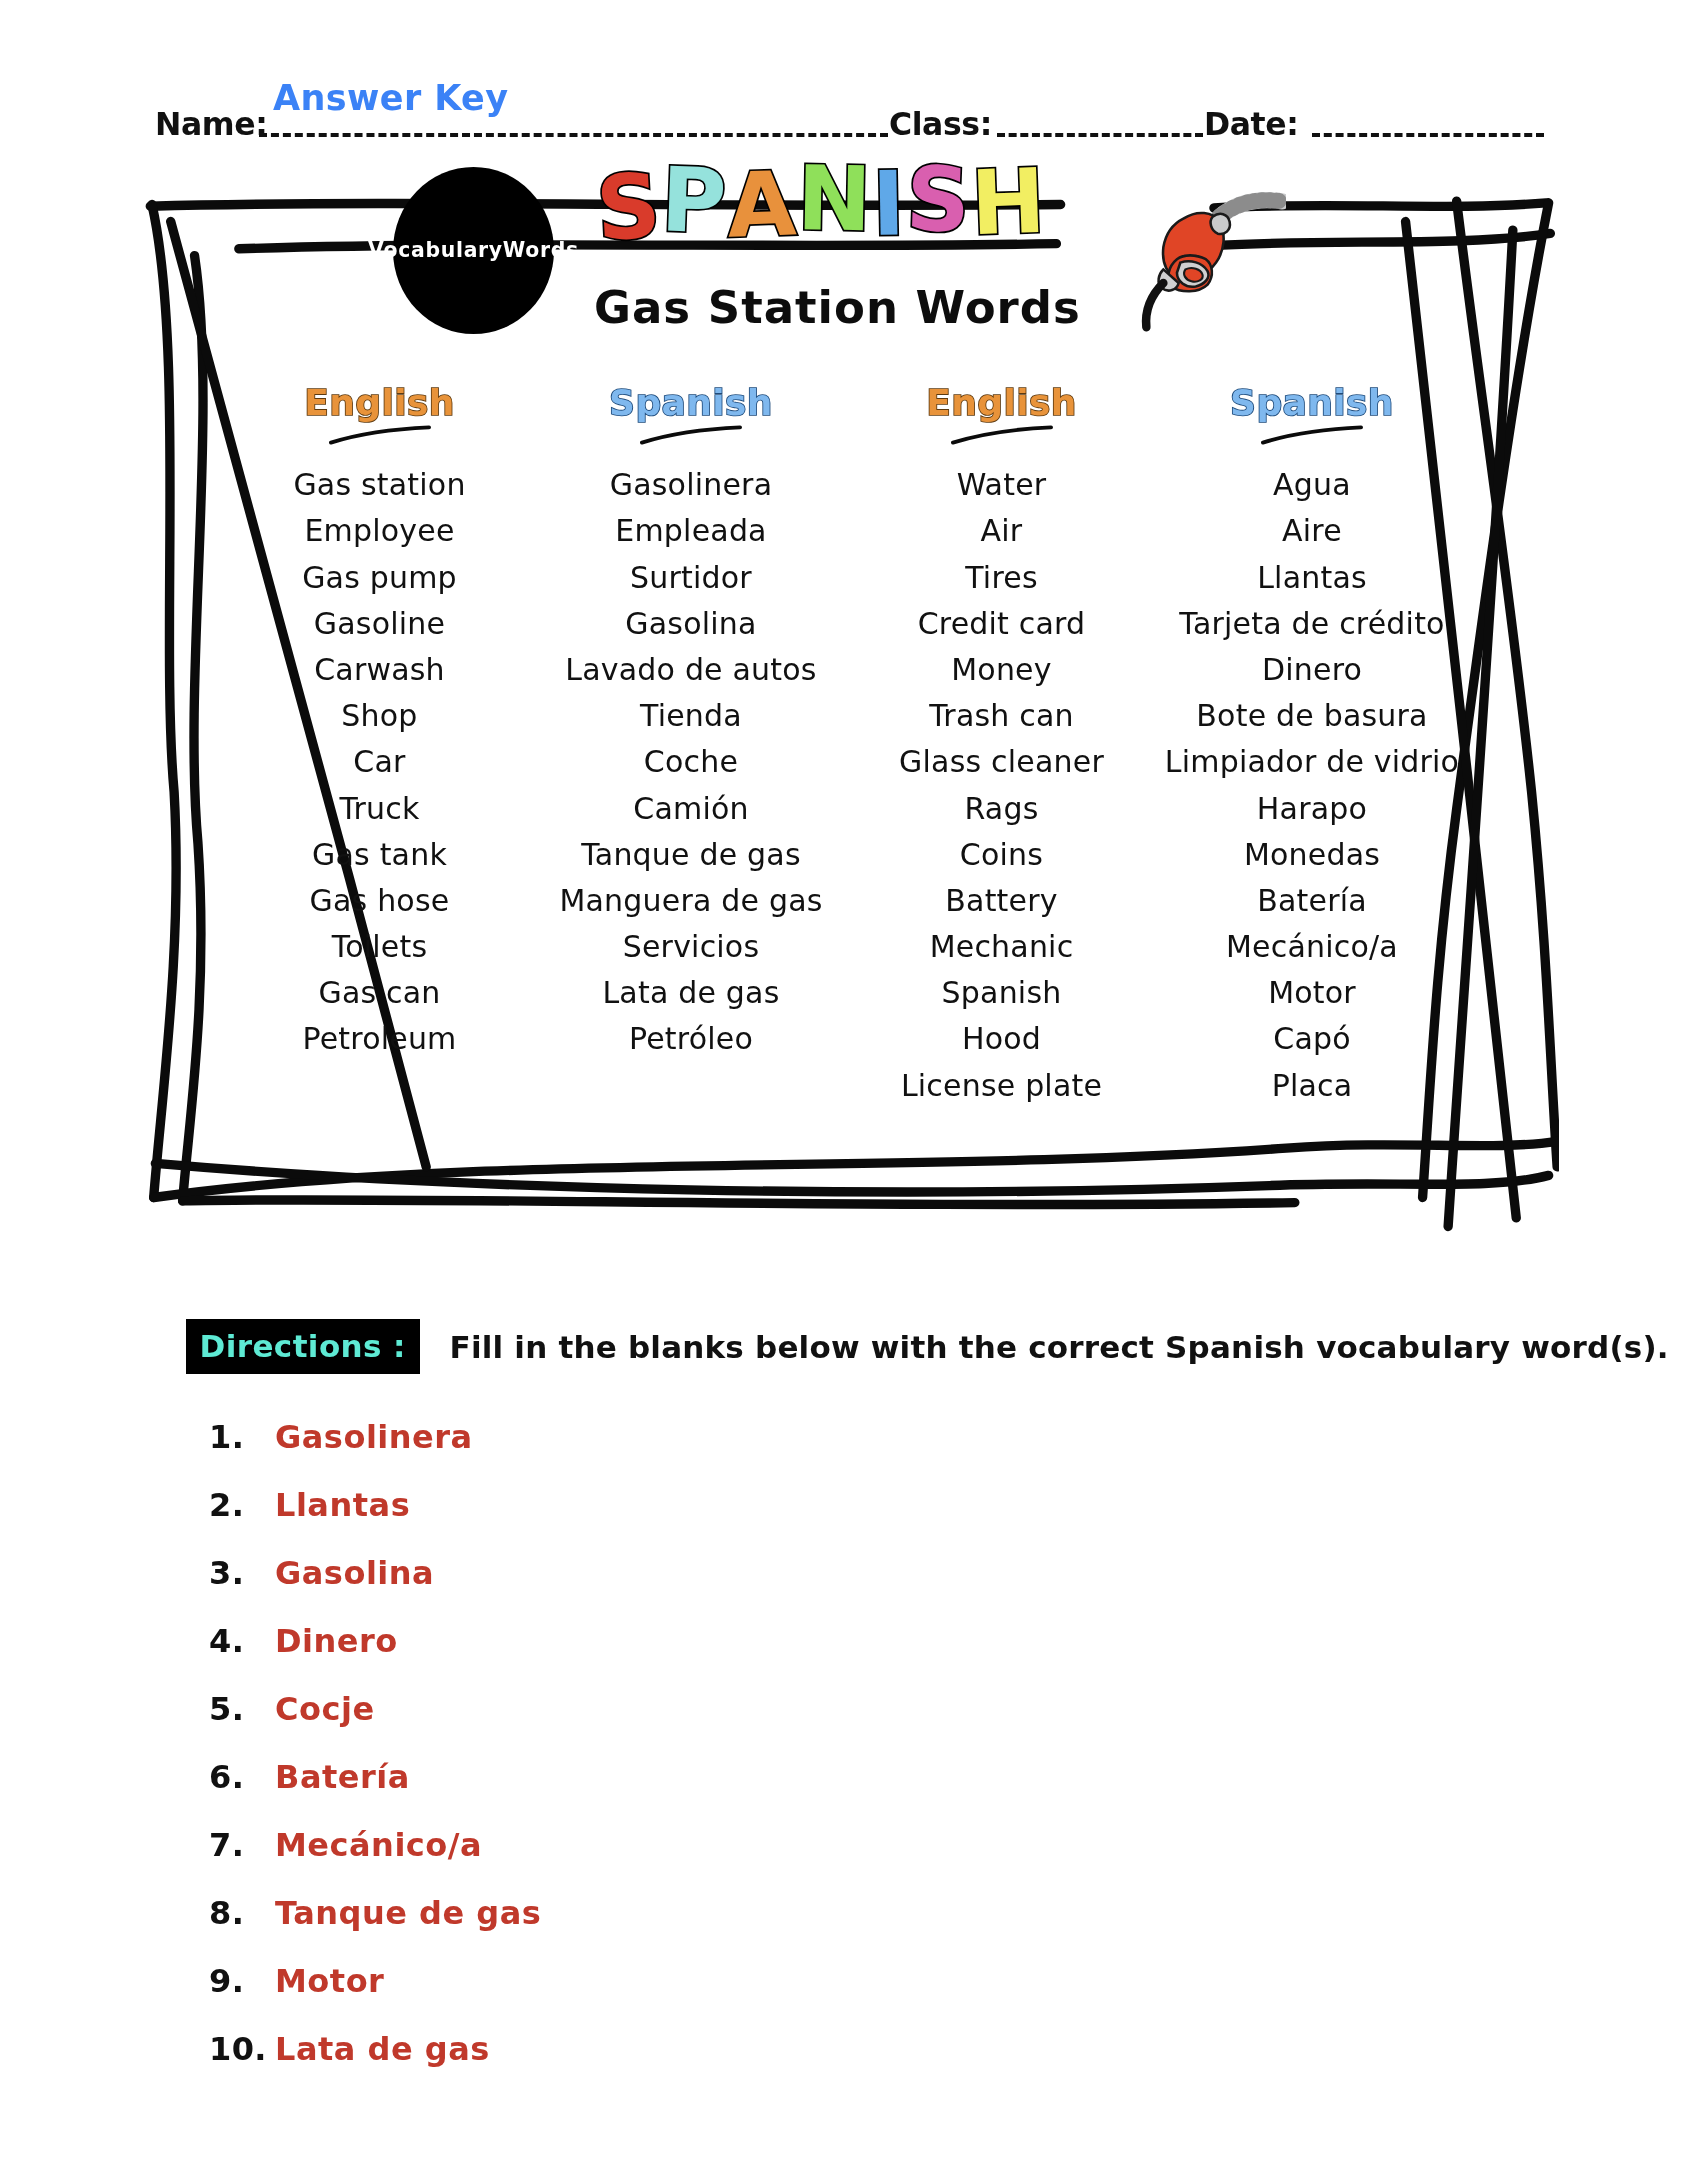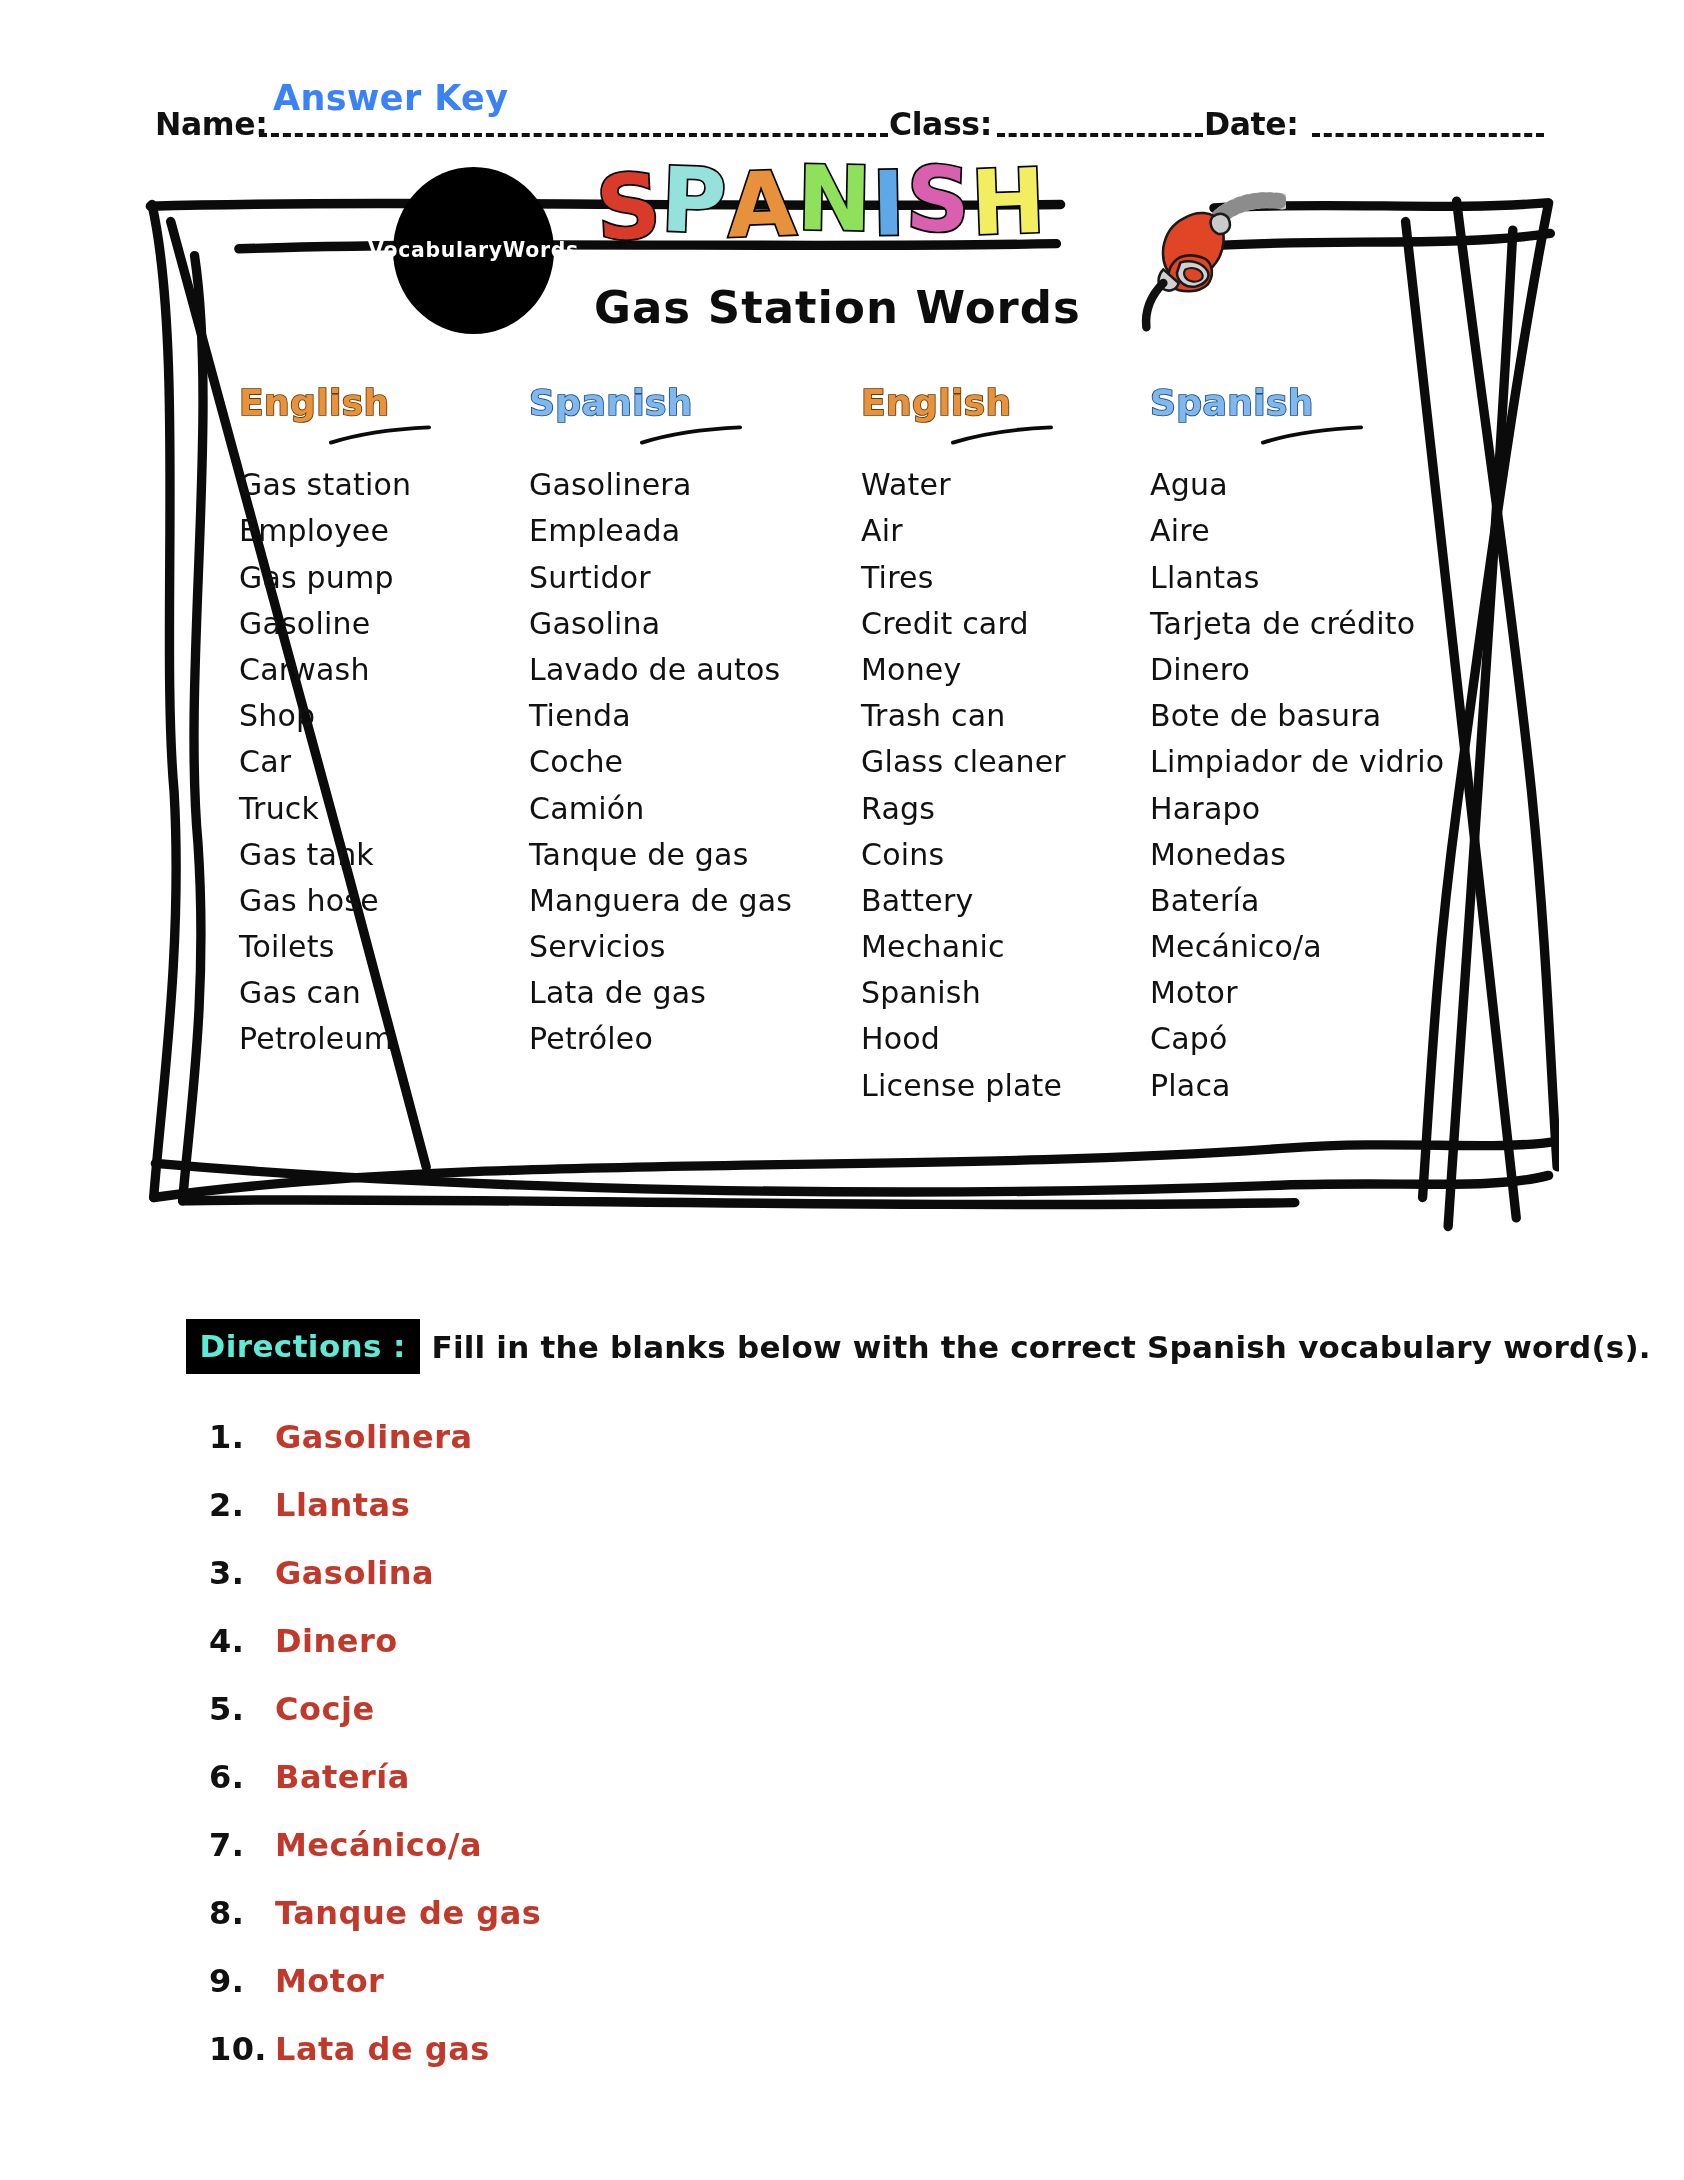--- a/index.html
+++ b/index.html
@@ -144,20 +144,21 @@
   .vocab-area {
     position: absolute;
     left: 239px;
     top: 385px;
     width: 1235px;
     height: 784px;
   }
   .vcol {
     position: absolute;
     top: 0;
+    text-align: center;
   }
   .vcol-0 { left: 0px;   width: 281px; }
   .vcol-1 { left: 290px; width: 324px; }
   .vcol-2 { left: 622px; width: 281px; }
   .vcol-3 { left: 911px;width: 324px; }
 
   .vhead {
     font-family: "DejaVu Sans", sans-serif;
     font-size: 36px;
     font-weight: 700;
@@ -204,21 +205,21 @@
     font-weight: 700;
     padding: 12px 13.6px 12px 13.6px;
     letter-spacing: 0.4px;
     line-height: 1;
   }
   .directions-text {
     font-family: "DejaVu Sans", sans-serif;
     font-size: 31px;
     font-weight: 600;
     color: #111111;
-    margin-left: 12px;
+    margin-left: 30px;
     letter-spacing: 0.2px;
     white-space: nowrap;
   }
 
   
   .answers {
     position: absolute;
     left: 209px;
     top: 1418px;
     width: 852px;

